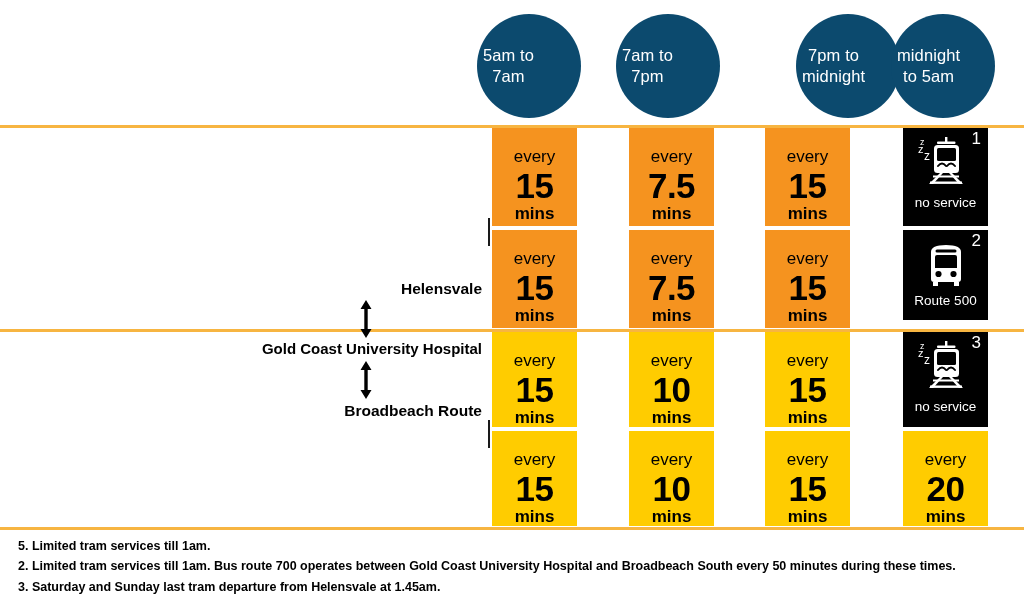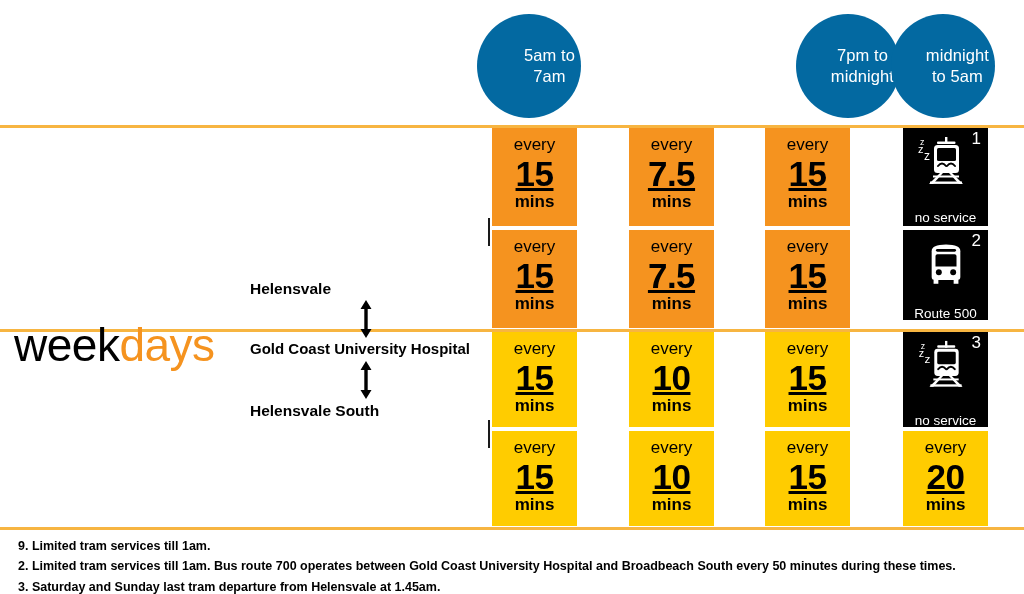--- a/index.html
+++ b/index.html
@@ -22,25 +22,25 @@
     left: 0;
     width: 1024px;
     height: 126px;
   }
   .circle {
     position: absolute;
     top: 14px;
     width: 104px;
     height: 104px;
     border-radius: 50%;
-    background: #0369a1;
+    background: #0c4a6e;
     color: #ffffff;
     display: flex;
     align-items: center;
-    justify-content: flex-end;
+    justify-content: flex-start;
     text-align: center;
     font-size: 16.5px;
     line-height: 1.28;
     letter-spacing: 0.1px;
   }
   .circle span { display: block; padding: 0 6px; }
 
   
   .rule {
     position: absolute;
@@ -72,21 +72,21 @@
   }
   .band.weekdays .band-title { top: 190px; }
   .band-title .b1 { color: #000000; }
   .band.weekdays .band-title .b2 { color: #F5931F; }
 
   
   .route {
     position: absolute;
     left: 250px;
     width: 232px;
-    text-align: left;
+    text-align: right;
     font-size: 15.5px;
     font-weight: bold;
     color: #000000;
   }
   .band.weekdays .route { top: 152px; }
   .route .station { white-space: nowrap; line-height: 1.1; }
   .route .station.wide { font-size: 15px; }
   .arrow {
     display: block;
     margin: 2px auto;
@@ -103,35 +103,34 @@
   .band.weekdays .vtick { left: 488px; top: 90px; height: 28px; }
   .band.weekends .vtick { left: 488px; top: 88px; height: 28px; }
 
   
   .cell {
     position: absolute;
     width: 85px;
     text-align: center;
     color: #000000;
     box-sizing: border-box;
-    padding-top: 8px;
+    padding-top: 20px;
     padding-bottom: 8px;
   }
   .cell.orange { background: #F5931F; }
   .cell.yellow { background: #FFCC00; }
   .cell .every {
     font-size: 17px;
     line-height: 1.05;
   }
   .cell .num {
     font-size: 35px;
     font-weight: bold;
     line-height: 1.12;
     letter-spacing: -0.5px;
-    text-decoration: underline;
   }
   .cell .mins {
     font-size: 17px;
     line-height: 1.05;
     font-weight: bold;
   }
 
   
   .cell.black {
     background: #000000;
@@ -155,21 +154,21 @@
     color: #ffffff;
     line-height: 1;
   }
   .icon-cell .glyph {
     margin-top: 6px;
   }
   .icon-cell .caption {
     font-size: 13.5px;
     color: #ffffff;
     line-height: 1;
-    margin-top: 17px;
+    margin-top: 2px;
   }
 
   
   .footnotes {
     position: absolute;
     left: 18px;
     top: 536px;
     width: 1000px;
     font-size: 12.5px;
     font-weight: bold;
@@ -181,54 +180,57 @@
 </head>
 <body>
 
 <div class="circles-row">
   <div class="circle" style="left:477px">
     <div>
       <span>5am to</span>
       <span>7am</span>
     </div>
   </div>
+  <div class="circle" style="left:616px">
+    <div>
+      <span>7am to</span>
+      <span>7pm</span>
+    </div>
+  </div>
   <div class="circle" style="left:796px">
     <div>
       <span>7pm to</span>
       <span>midnight</span>
     </div>
   </div>
   <div class="circle" style="left:891px">
     <div>
       <span>midnight</span>
       <span>to 5am</span>
     </div>
   </div>
 </div>
 
 <div class="rule r1"></div>
 <div class="rule r2"></div>
 <div class="rule r3"></div>
 
 <div class="band weekdays">
 
-  <div class="band-title">
-    <span class="b1">week</span><span class="b2">days</span>
-  </div>
 
   <div class="route">
     <div class="station">Helensvale</div>
     <svg class="arrow" viewBox="0 0 14 40">
       <path d="M7 1 L12.5 10 L8.7 10 L8.7 30 L12.5 30 L7 39 L1.5 30 L5.3 30 L5.3 10 L1.5 10 Z" fill="#000"></path>
     </svg>
     <div class="station wide">Gold Coast University Hospital</div>
     <svg class="arrow" viewBox="0 0 14 40">
       <path d="M7 1 L12.5 10 L8.7 10 L8.7 30 L12.5 30 L7 39 L1.5 30 L5.3 30 L5.3 10 L1.5 10 Z" fill="#000"></path>
     </svg>
-    <div class="station">Helensvale South</div>
+    <div class="station">Broadbeach Route</div>
   </div>
 
   <div class="vtick"></div>
 
   <div class="cell orange" style="left:492px; top:0px; height:98px;">
     <div class="every">every</div>
     <div class="num">15</div>
     <div class="mins">mins</div>
   </div>
   <div class="cell orange" style="left:629px; top:0px; height:98px;">
@@ -358,16 +360,16 @@
     <div class="mins">mins</div>
   </div>
   <div class="cell yellow" style="left:903px; top:99px; height:95px;">
     <div class="every">every</div>
     <div class="num">20</div>
     <div class="mins">mins</div>
   </div>
 </div>
 
 <div class="footnotes">
-  <div>9. Limited tram services till 1am.</div>
+  <div>5. Limited tram services till 1am.</div>
   <div>2. Limited tram services till 1am. Bus route 700 operates between Gold Coast University Hospital and Broadbeach South every 50 minutes during these times.</div>
   <div>3. Saturday and Sunday last tram departure from Helensvale at 1.45am.</div>
 </div>
 
 </body></html>

